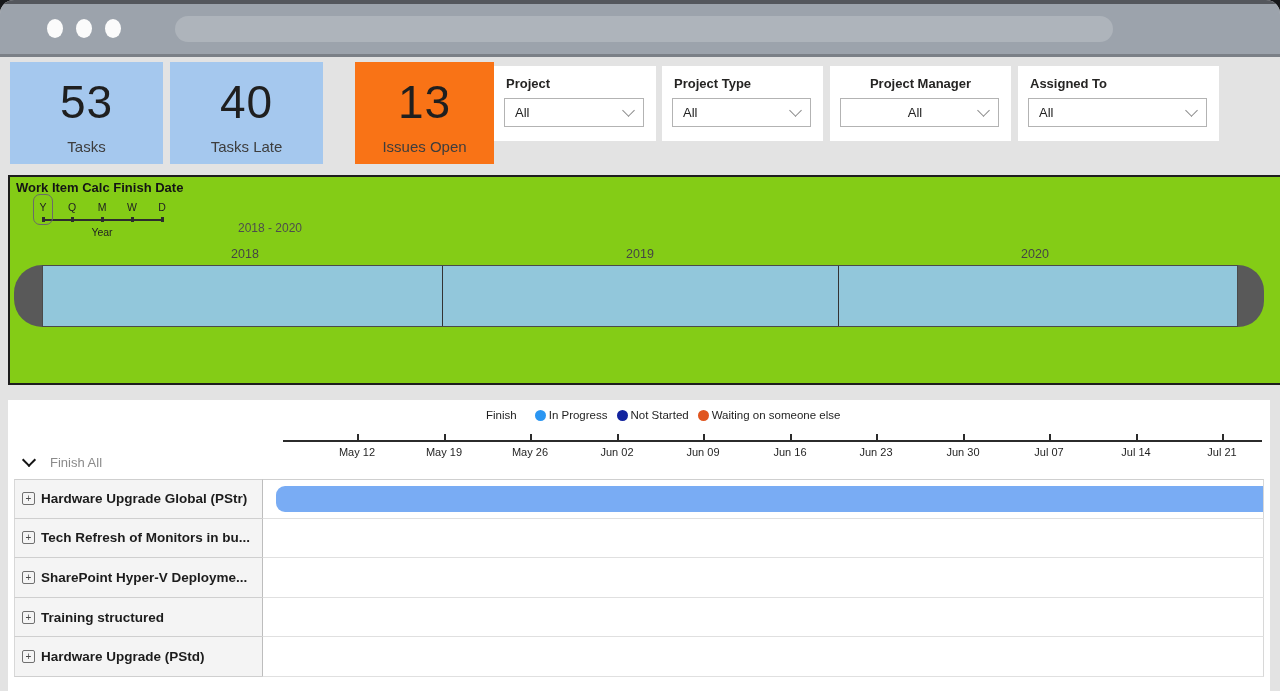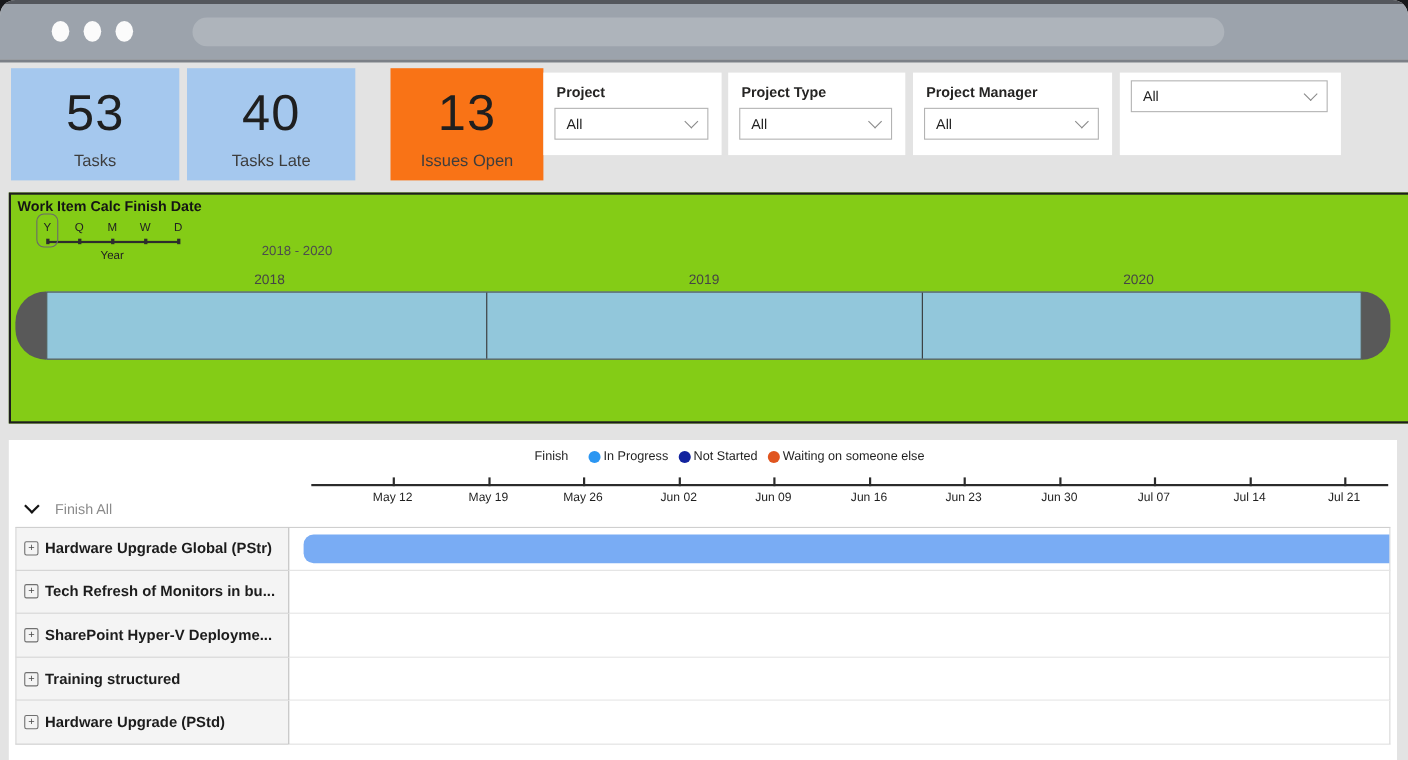--- a/index.html
+++ b/index.html
@@ -117,28 +117,29 @@
           <span class="chev"></span>
         </div>
       </div>
       <div class="filter" style="left:662px;width:161px;">
         <div class="flabel">Project Type</div>
         <div class="select">
           <span class="val">All</span>
           <span class="chev"></span>
         </div>
       </div>
-      <div class="filter" style="left:830px;width:181px;">
+      <div class="filter" style="left:830px;width:181px;text-align:center;">
         <div class="flabel">Project Manager</div>
         <div class="select">
           <span class="val">All</span>
           <span class="chev"></span>
         </div>
       </div>
       <div class="filter" style="left:1018px;width:201px;">
+        <div class="flabel">Assigned To</div>
         <div class="select">
           <span class="val">All</span>
           <span class="chev"></span>
         </div>
       </div>
 
       <div class="tl-panel">
         <div class="tl-title">Work Item Calc Finish Date</div>
 
         <div class="gran-line"></div>

